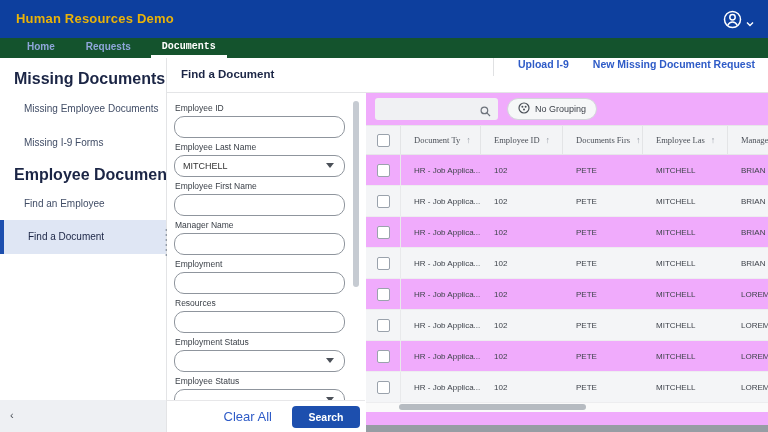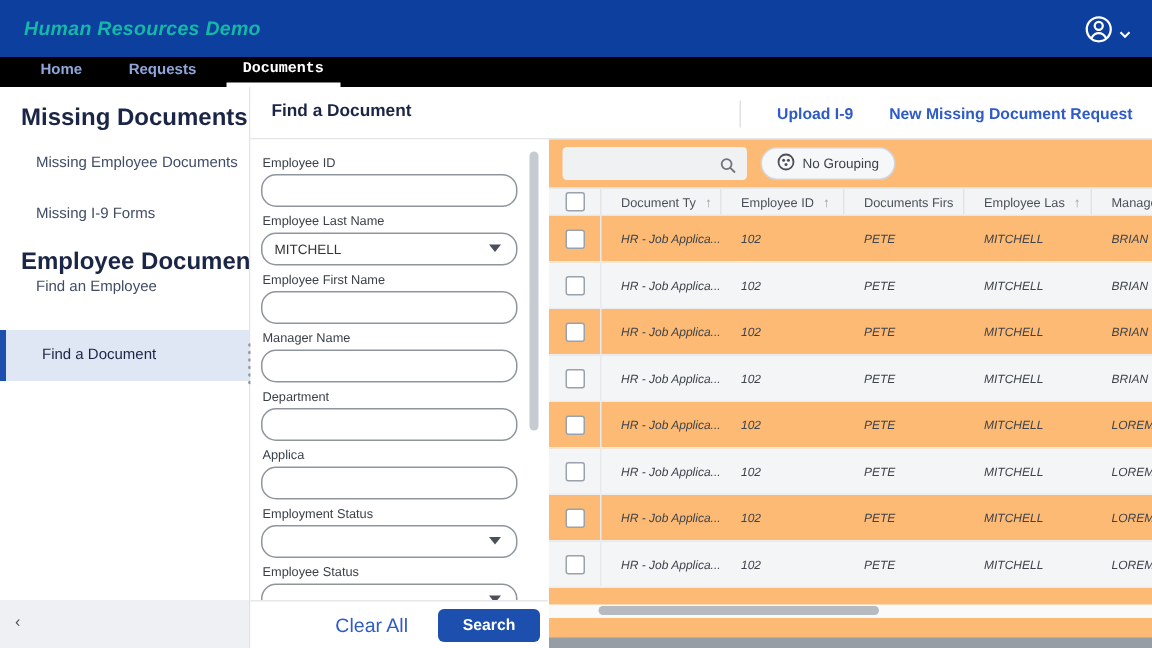--- a/index.html
+++ b/index.html
@@ -2,44 +2,44 @@
 <html><head>
 <meta charset="utf-8">
 <style>
   * { margin:0; padding:0; box-sizing:border-box; }
   html,body { width:768px; height:432px; overflow:hidden; background:#fff;
     font-family:"Liberation Sans", sans-serif; }
   .stage { position:relative; width:768px; height:432px; }
 
   
   .header { position:absolute; left:0; top:0; width:768px; height:38px; background:#0d3f9e; }
-  .app-title { position:absolute; left:16px; top:11px; color:#14b8a6; font-size:13px; font-weight:bold; letter-spacing:.2px;font-style:italic; }
+  .app-title { position:absolute; left:16px; top:11px; color:#eab308; font-size:13px; font-weight:bold; letter-spacing:.2px; }
   .account { position:absolute; right:14px; top:10px; display:flex; align-items:center; gap:4px; cursor:pointer; }
 
   
-  .nav { position:absolute; left:0; top:38px; width:768px; height:20px; background:#000000; display:flex; padding-left:16px; }
+  .nav { position:absolute; left:0; top:38px; width:768px; height:20px; background:#14532d; display:flex; padding-left:16px; }
   .tab { height:20px; display:flex; align-items:center; padding:0 11px; margin-right:9px;
     color:#8fa6da; font-size:10px; font-weight:bold; border-bottom:3px solid transparent; cursor:pointer; }
   .tab.active { color:#fff; border-bottom-color:#fff;font-family:Liberation Mono, monospace; }
 
   
   .sidebar { position:absolute; left:0; top:58px; width:166px; height:342px; background:#fff; }
   .side-header { position:absolute; left:14px; font-size:16px; font-weight:bold; color:#1b2545; white-space:nowrap; }
   .side-item { position:absolute; left:24px; font-size:10px; color:#414d66; white-space:nowrap; cursor:pointer; }
   .side-item.selected { left:0; width:166px; height:34px; line-height:34px; padding-left:24px;
     background:#dfe6f4; border-left:4px solid #1d4fae; color:#1b2545; }
   .sidebar-footer { position:absolute; left:0; top:400px; width:166px; height:32px; background:#eef0f3; }
   .collapse { position:absolute; left:10px; top:9px; font-size:11px; color:#4b5058; cursor:pointer; }
   .v-divider { position:absolute; left:166px; top:58px; height:374px; width:1px; background:#e3e4e6; }
   .drag-dots { position:absolute; left:164px; top:228px; width:5px; height:30px; cursor:ew-resize; }
 
   
   .titlebar { position:absolute; left:167px; top:58px; width:601px; height:35px; background:#fff; border-bottom:1px solid #e4e5e7; }
   .panel-title { position:absolute; left:14px; top:10px; font-size:11.5px; font-weight:bold; color:#1b2545; }
-  .title-links { position:absolute; right:13px; top:0; height:35px; display:flex; align-items:center; gap:24px; }
+  .title-links { position:absolute; right:13px; top:0; height:35px; display:flex; gap:24px; }
   .mini-div { width:1px; height:18px; background:#e0e1e3; margin-right:0; }
   .tlink { font-size:10.5px; font-weight:bold; color:#2e5bc7; cursor:pointer; white-space:nowrap; }
 
   
   .form-panel { position:absolute; left:167px; top:93px; width:198px; height:307px; background:#fff; overflow:hidden; }
   .fields { padding:10px 20px 0 7px; }
   .field { margin-bottom:4px; }
   .field label { display:block; height:10px; line-height:10px; font-size:8.5px; color:#3b4048; margin:0 0 3px 1px; }
   .tinput { width:100%; height:22px; border:1px solid #8f959d; border-radius:10px; background:#fff;
     font-size:9px; color:#333; padding:0 8px; outline:none; font-family:"Liberation Sans",sans-serif; }
@@ -48,40 +48,40 @@
   .caret { position:absolute; right:10px; top:7px; width:0; height:0; border-left:4px solid transparent;
     border-right:4px solid transparent; border-top:5px solid #4b5058; }
   .form-scrollbar { position:absolute; right:6px; top:8px; width:6px; height:186px; background:#c6cbd2; border-radius:3px; cursor:pointer; }
   .form-footer { position:absolute; left:167px; top:400px; width:198px; height:32px; background:#fff; border-top:1px solid #e7e7e9;
     display:flex; align-items:center; justify-content:flex-end; gap:20px; padding-right:5px; }
   .clear-link { font-size:13px; color:#2e5bc7; cursor:pointer; }
   .search-btn { width:68px; height:22px; background:#1d4fae; color:#fff; border:none; border-radius:4px;
     font-size:10.5px; font-weight:bold; cursor:pointer; font-family:"Liberation Sans",sans-serif; }
 
   
-  .table-panel { position:absolute; left:366px; top:93px; width:402px; height:339px; background:#fdba74; }
+  .table-panel { position:absolute; left:366px; top:93px; width:402px; height:339px; background:#f0abfc; }
   .grid-toolbar { height:32px; display:flex; align-items:center; padding-left:9px; gap:9px; }
   .search-box { position:relative; width:123px; height:22px; background:#f0f1f3; border-radius:3px; }
   .search-box input { position:absolute; left:0; top:0; width:100%; height:100%; background:transparent; border:none; outline:none;
     font-size:9px; padding:0 24px 0 8px; color:#333; font-family:"Liberation Sans",sans-serif; }
   .mag { position:absolute; right:7px; top:5px; }
   .group-pill { height:22px; border:1px solid #d2d5da; border-radius:12px; background:#f6f7f8;
     display:flex; align-items:center; gap:5px; padding:0 10px; font-size:9px; color:#3e434b; cursor:pointer; white-space:nowrap; }
 
-  .grid-header { height:19px; background:#f3f4f6; border-top:1px solid #e6e7e9; border-bottom:1px solid #e6e7e9;
-    display:grid; grid-template-columns:35px 80px 82px 80px 85px 120px; overflow:hidden; }
+  .grid-header { height:30px; background:#f3f4f6; border-top:1px solid #e6e7e9; border-bottom:1px solid #e6e7e9;
+    display:grid; grid-template-columns:35px 80px 82px 80px 85px 120px; overflow:hidden;font-family:Liberation Serif, serif; }
   .gh-check, .gr-check { display:flex; align-items:center; justify-content:center; border-right:1px solid #e3e4e6; }
   .gh-cell { display:flex; align-items:center; padding:0 6px 0 13px; font-size:8.5px; color:#4b5058;
     border-right:1px solid #e3e4e6; white-space:nowrap; overflow:hidden; }
   .gh-cell:last-child { border-right:none; }
   .sort { margin-left:auto; padding-left:6px; padding-right:8px; color:#9aa0a8; font-size:9px; }
   .checkbox { width:13px; height:13px; border:1px solid #9aa2ac; border-radius:2px; background:#fff; cursor:pointer; }
 
   .grid-row { height:31px; display:grid; grid-template-columns:35px 80px 82px 80px 85px 120px;
-    border-bottom:1px solid #ededef; overflow:hidden; cursor:pointer;font-style:italic; }
+    border-bottom:1px solid #ededef; overflow:hidden; cursor:pointer; }
   .rows .grid-row:nth-child(even) { background:#f4f5f7; }
   .gr-check { border-right:1px solid #e8e9eb; }
   .gr-cell { display:flex; align-items:center; padding-left:13px; font-size:8px; color:#3e434b; white-space:nowrap; overflow:hidden; }
 
   .h-scrollbar { position:absolute; left:0; top:310px; width:402px; height:9px; background:#fafafa; }
   .h-thumb { position:absolute; left:33px; top:1px; width:187px; height:6px; background:#b6bbc1; border-radius:3px; cursor:pointer; }
   .bottom-strip { position:absolute; left:0; bottom:0; width:402px; height:7px; background:#979da4; }
 </style>
 </head>
 <body>
@@ -116,21 +116,21 @@
     <div class="tab active">
         <span>Documents</span>
       </div>
   </div>
 
   <div class="sidebar">
     <div class="side-header" style="top:12px">Missing Documents</div>
     <div class="side-item" style="top:45px">Missing Employee Documents</div>
     <div class="side-item" style="top:79px">Missing I-9 Forms</div>
     <div class="side-header" style="top:108px">Employee Documents</div>
-    <div class="side-item" style="top:128px">Find an Employee</div>
+    <div class="side-item" style="top:140px">Find an Employee</div>
     <div class="side-item selected" style="top:162px">Find a Document</div>
   </div>
   <div class="sidebar-footer">
     <div class="collapse">‹</div>
   </div>
   <div class="v-divider"></div>
   <div class="drag-dots">
     <svg width="5" height="30" viewBox="0 0 5 30">
       <circle cx="2.5" cy="2" r="1.1" fill="#8f97a3"></circle>
         <circle cx="2.5" cy="7" r="1.1" fill="#8f97a3"></circle>
@@ -165,25 +165,25 @@
       </div>
       <div class="field">
         <label>Employee First Name</label>
         <input class="tinput" value="" style="">
       </div>
       <div class="field">
         <label>Manager Name</label>
         <input class="tinput" value="" style="">
       </div>
       <div class="field">
-        <label>Department</label>
-        <input class="tinput" value="" style="">
-      </div>
-      <div class="field">
-        <label>Applica</label>
+        <label>Employment</label>
+        <input class="tinput" value="" style="">
+      </div>
+      <div class="field">
+        <label>Resources</label>
         <input class="tinput" value="" style="">
       </div>
       <div class="field">
         <label>Employment Status</label>
         <div class="selectbox">
           <span class="val"></span>
           <span class="caret"></span>
         </div>
       </div>
       <div class="field">

